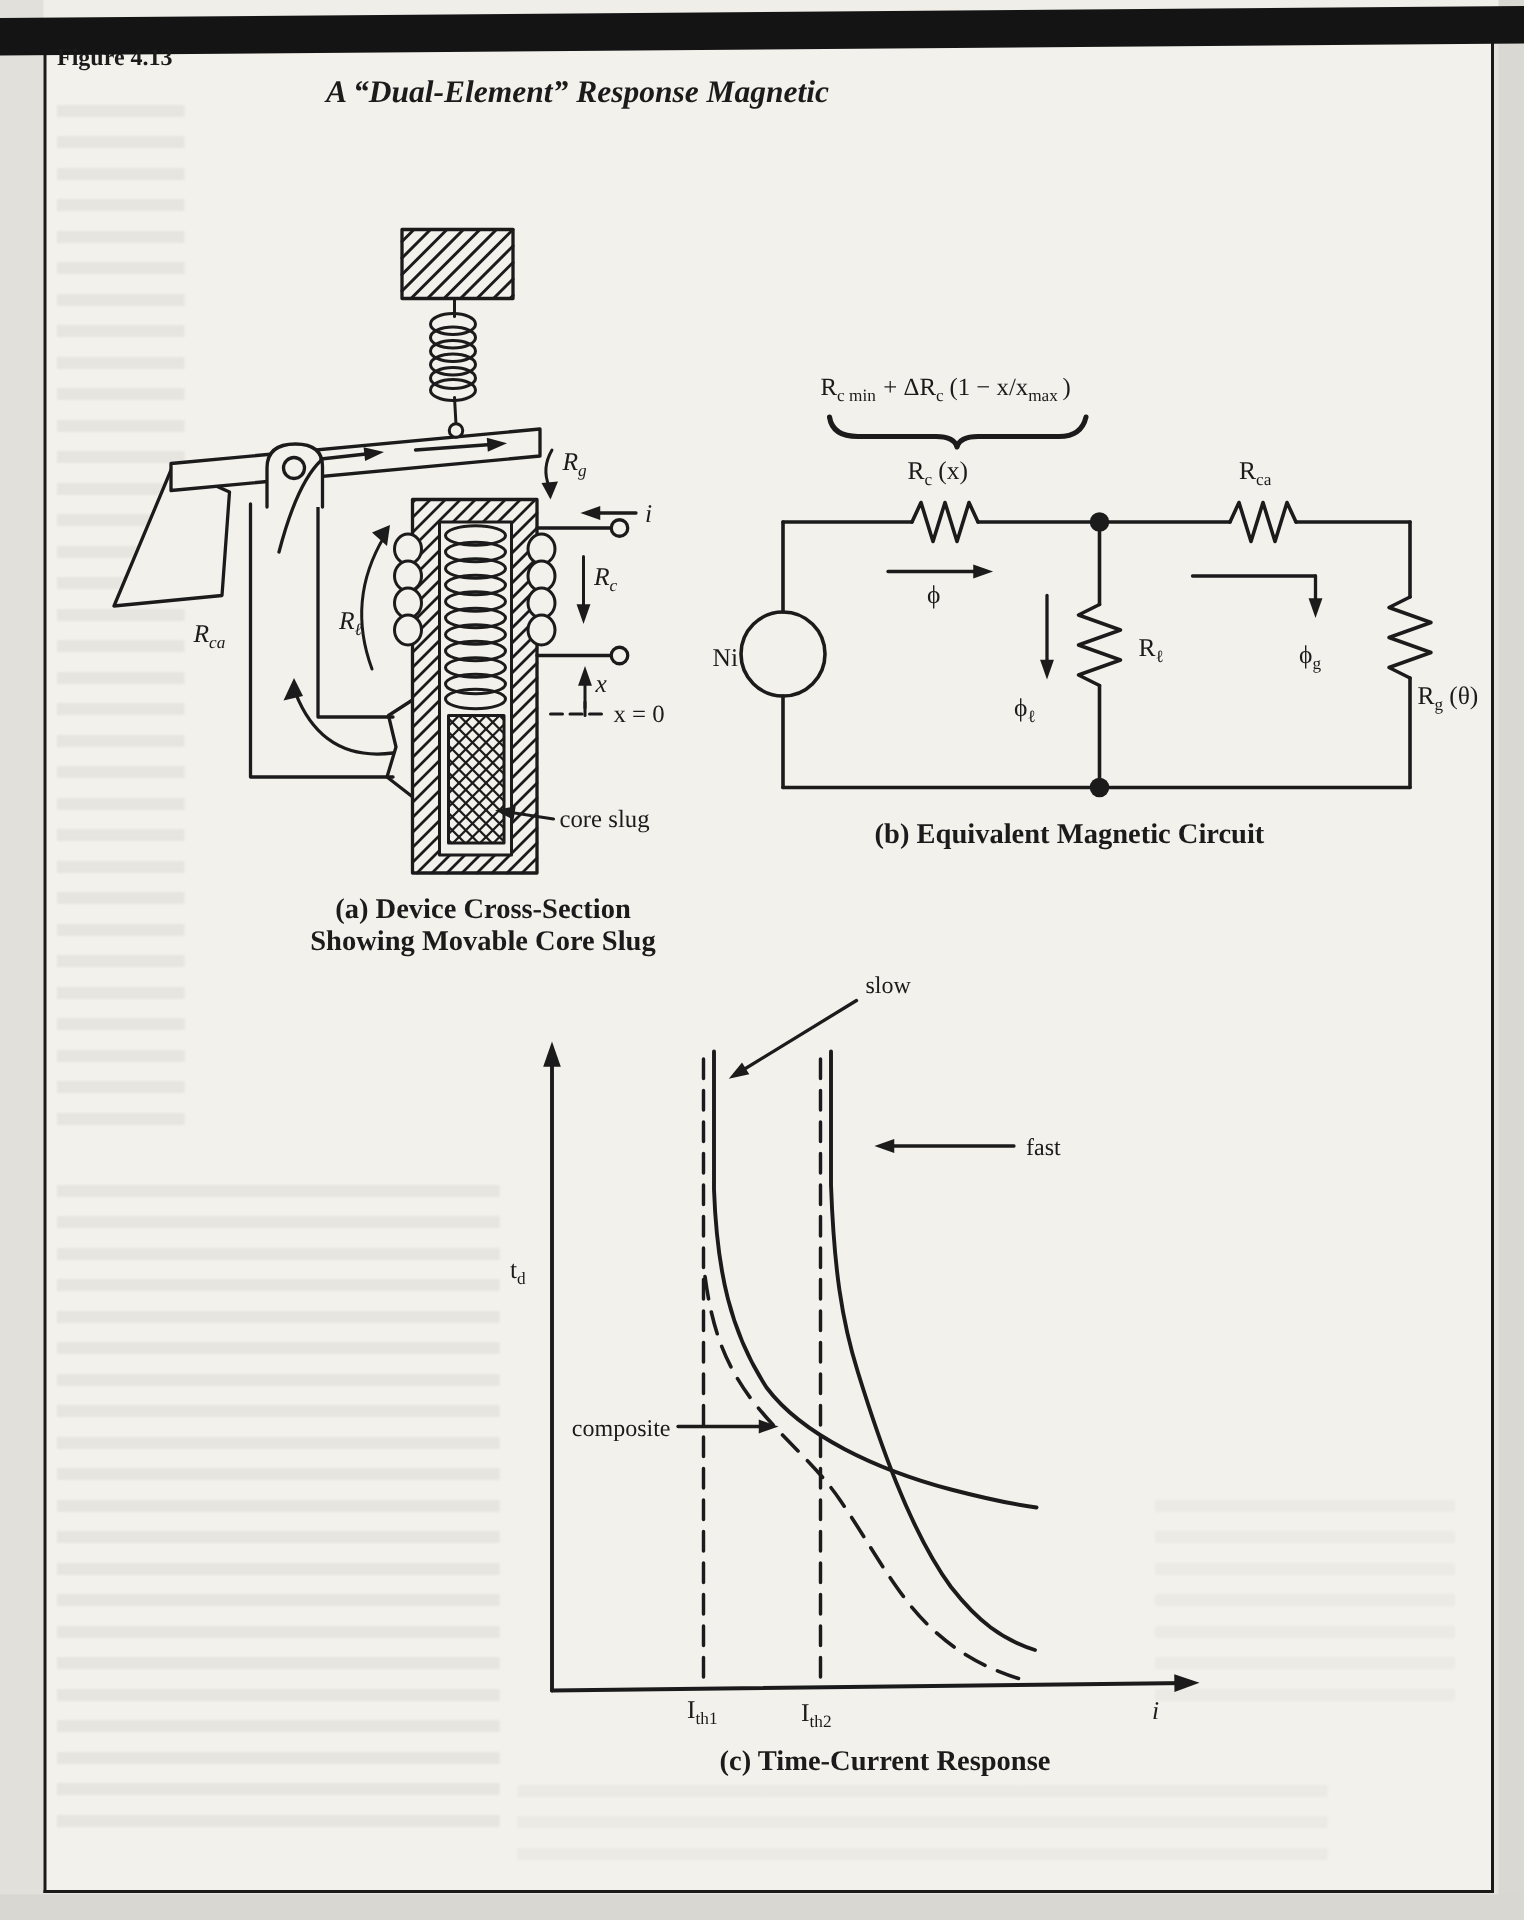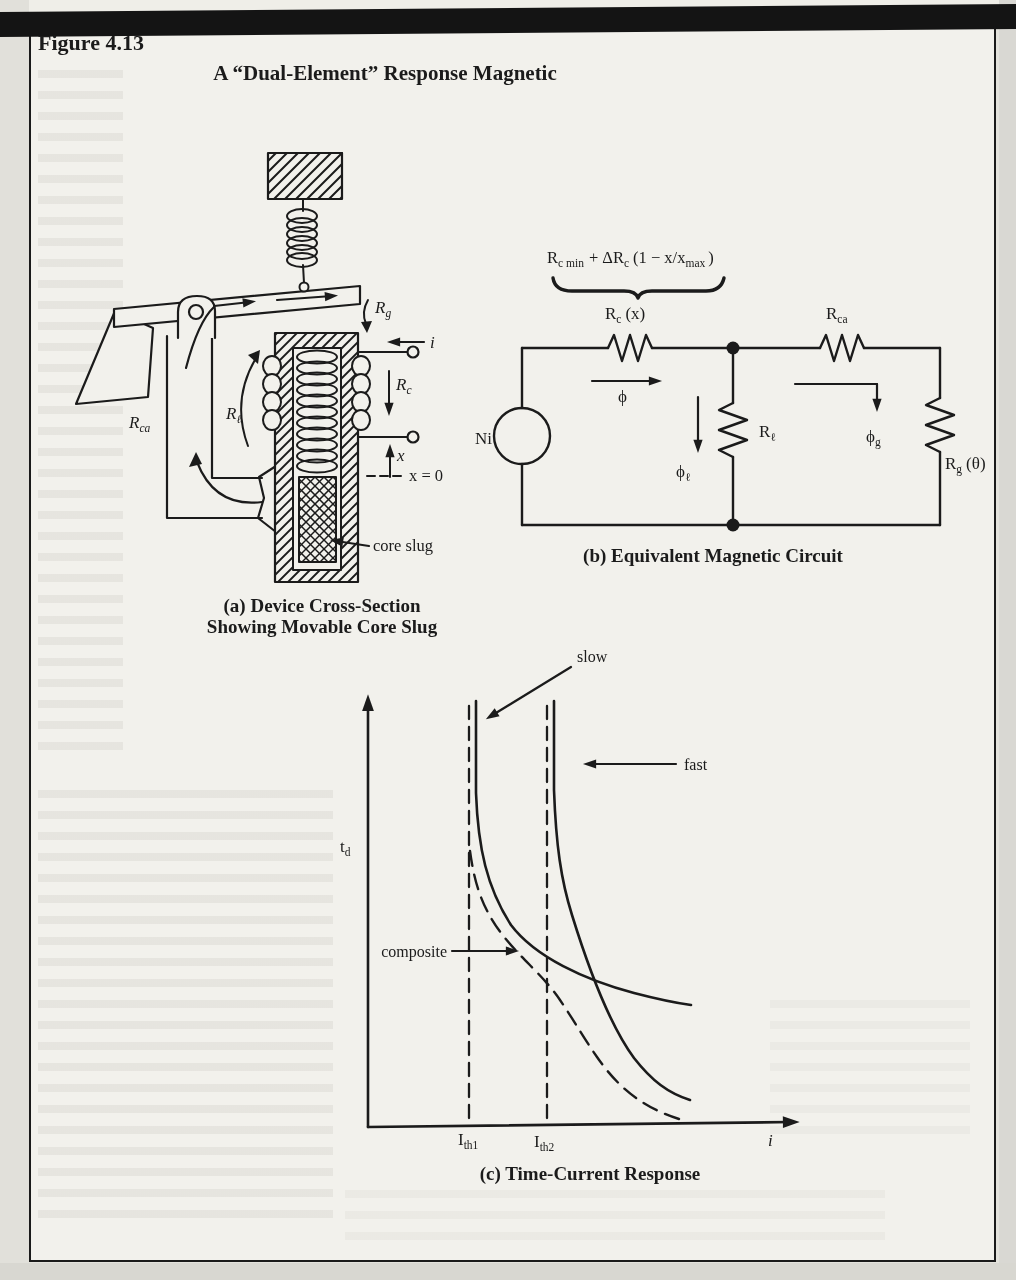--- a/index.html
+++ b/index.html
@@ -8,23 +8,23 @@
   .top-white{position:absolute;left:0;top:0;width:1016px;height:14px;background:#efeee8;}
   .scan-band{position:absolute;left:-10px;top:8px;width:1040px;height:25px;background:#141414;
              transform:rotate(-0.45deg);}
   .left-margin{position:absolute;left:0;top:0;width:29px;height:1280px;background:#e1e0da;}
   .right-margin{position:absolute;left:999px;top:0;width:17px;height:1280px;background:#d9d8d3;}
   .bottom-strip{position:absolute;left:0;top:1263px;width:1016px;height:17px;background:#d8d7d1;}
   .figure-box{position:absolute;left:29px;top:24px;width:967px;height:1238px;background:#f2f1ec;
               border:2.5px solid #1a1a1a;border-top:none;box-sizing:border-box;}
   .bleed{position:absolute;opacity:.65;filter:blur(.7px);
          background:repeating-linear-gradient(180deg, rgba(151,149,141,.20) 0 8px, rgba(0,0,0,0) 8px 21px);}
-  .fig-label{position:absolute;left:38px;top:30px;font-weight:bold;font-size:22px;text-align:right;}
-  .title{position:absolute;left:145px;top:62px;width:480px;text-align:center;font-weight:bold;
-         font-size:21px;line-height:23px;}
+  .fig-label{position:absolute;left:38px;top:30px;font-weight:bold;font-size:16px;text-align:right;}
+  .title{position:absolute;left:145px;top:50px;width:480px;text-align:center;font-weight:bold;
+         font-size:21px;line-height:23px;font-style:italic;}
   svg{position:absolute;left:0;top:0;}
   svg text{fill:#1b1b1b;}
   .cap{font-family:"Liberation Serif",serif;font-weight:bold;font-size:19px;}
   .lbl{font-family:"Liberation Serif",serif;font-size:17px;}
   .lbl-i{font-family:"Liberation Serif",serif;font-size:17px;font-style:italic;}
   .small{font-family:"Liberation Serif",serif;font-size:16px;}
   .sub{font-size:11.5px;}
   .frm{font-family:"Liberation Serif",serif;font-size:16.5px;}
 </style>
 </head>

